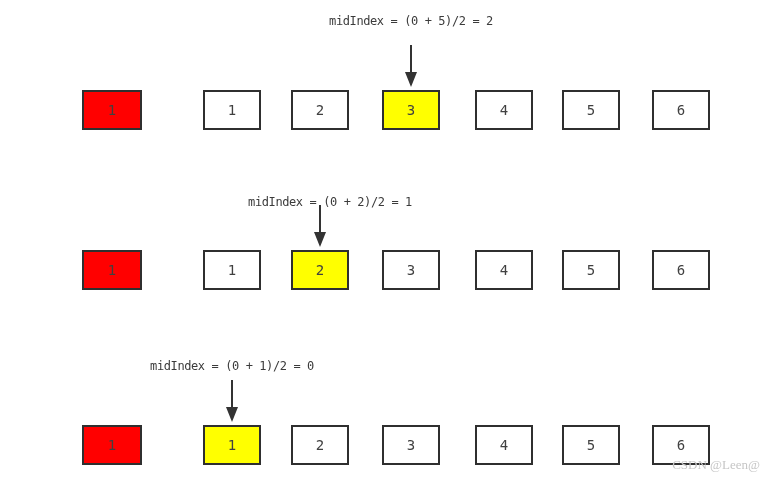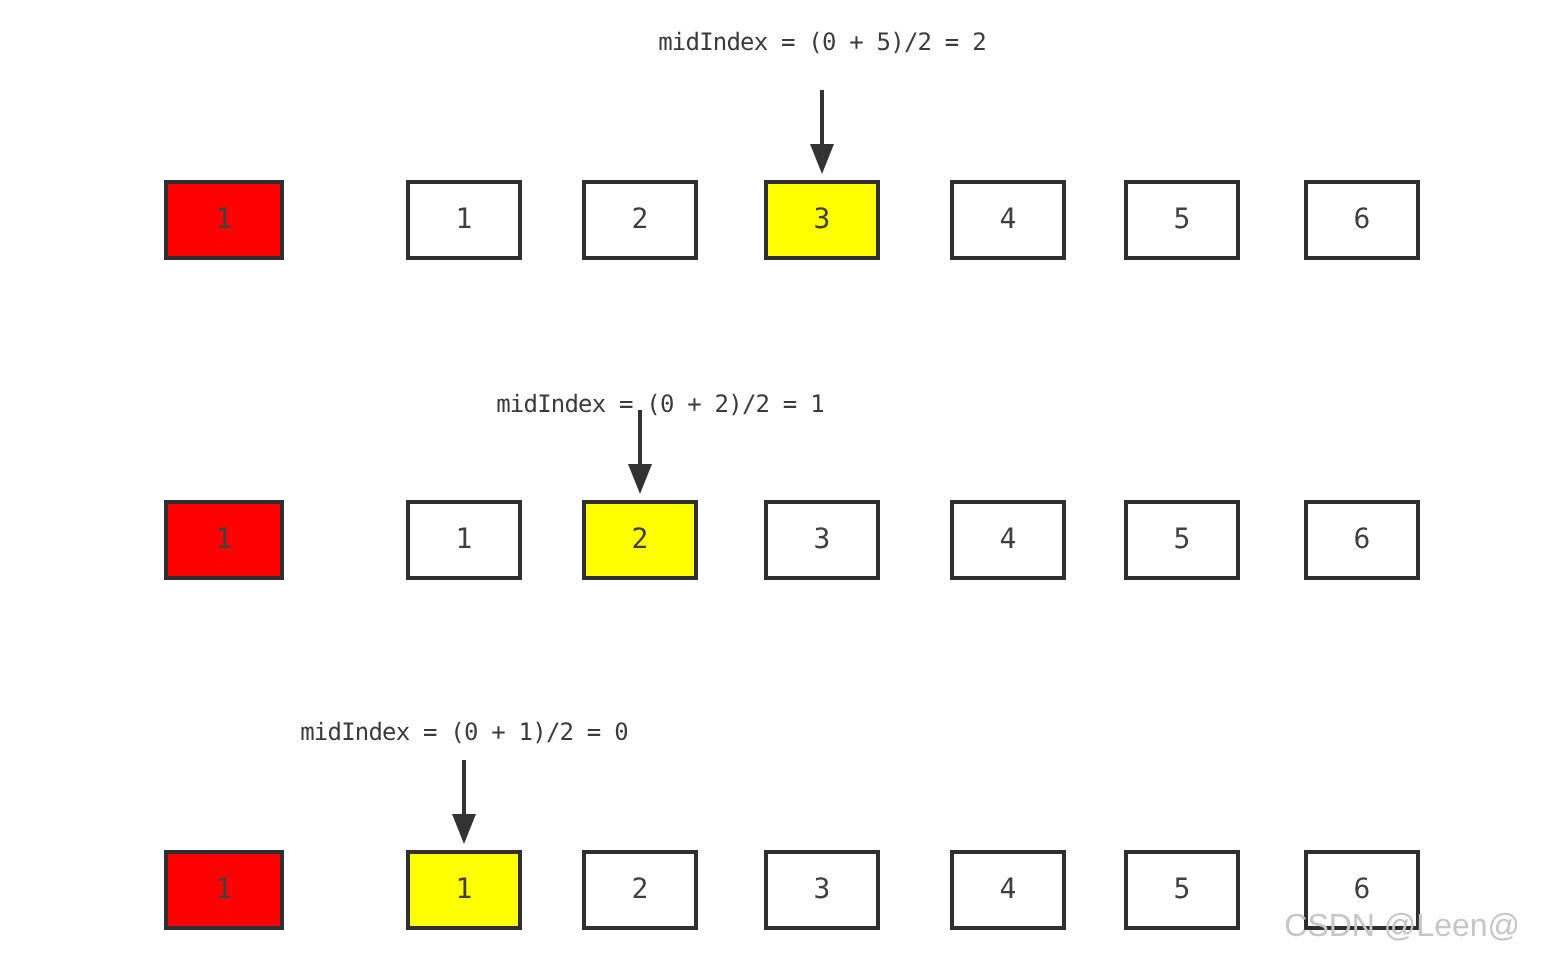--- a/index.html
+++ b/index.html
@@ -37,22 +37,22 @@
   }
   .arrow {
     position: absolute;
     width: 14px;
     height: 42px;
   }
   .watermark {
     position: absolute;
     right: 17px;
     bottom: 6px;
-    font-family: Liberation Sans, sans-serif;
-    font-size: 16px;
+    font-family: Liberation Serif, serif;
+    font-size: 13px;
     color: var(--watermark, #c6c6c6);
   }
 </style>
 </head>
 <body>
 
 <div class="canvas" id="canvas" style="--red: #ff0000; --yellow: #ffff00; --white: #ffffff; --box-border: #2f2f2f; --box-text: #404040; --label-text: #3b3b3b; --arrow: #333333; --watermark: #c6c6c6;">
   <div id="rows">
       <div>
         <div class="step-label" style="left: 411px; top: 14px;">midIndex = (0 + 5)/2 = 2</div>

